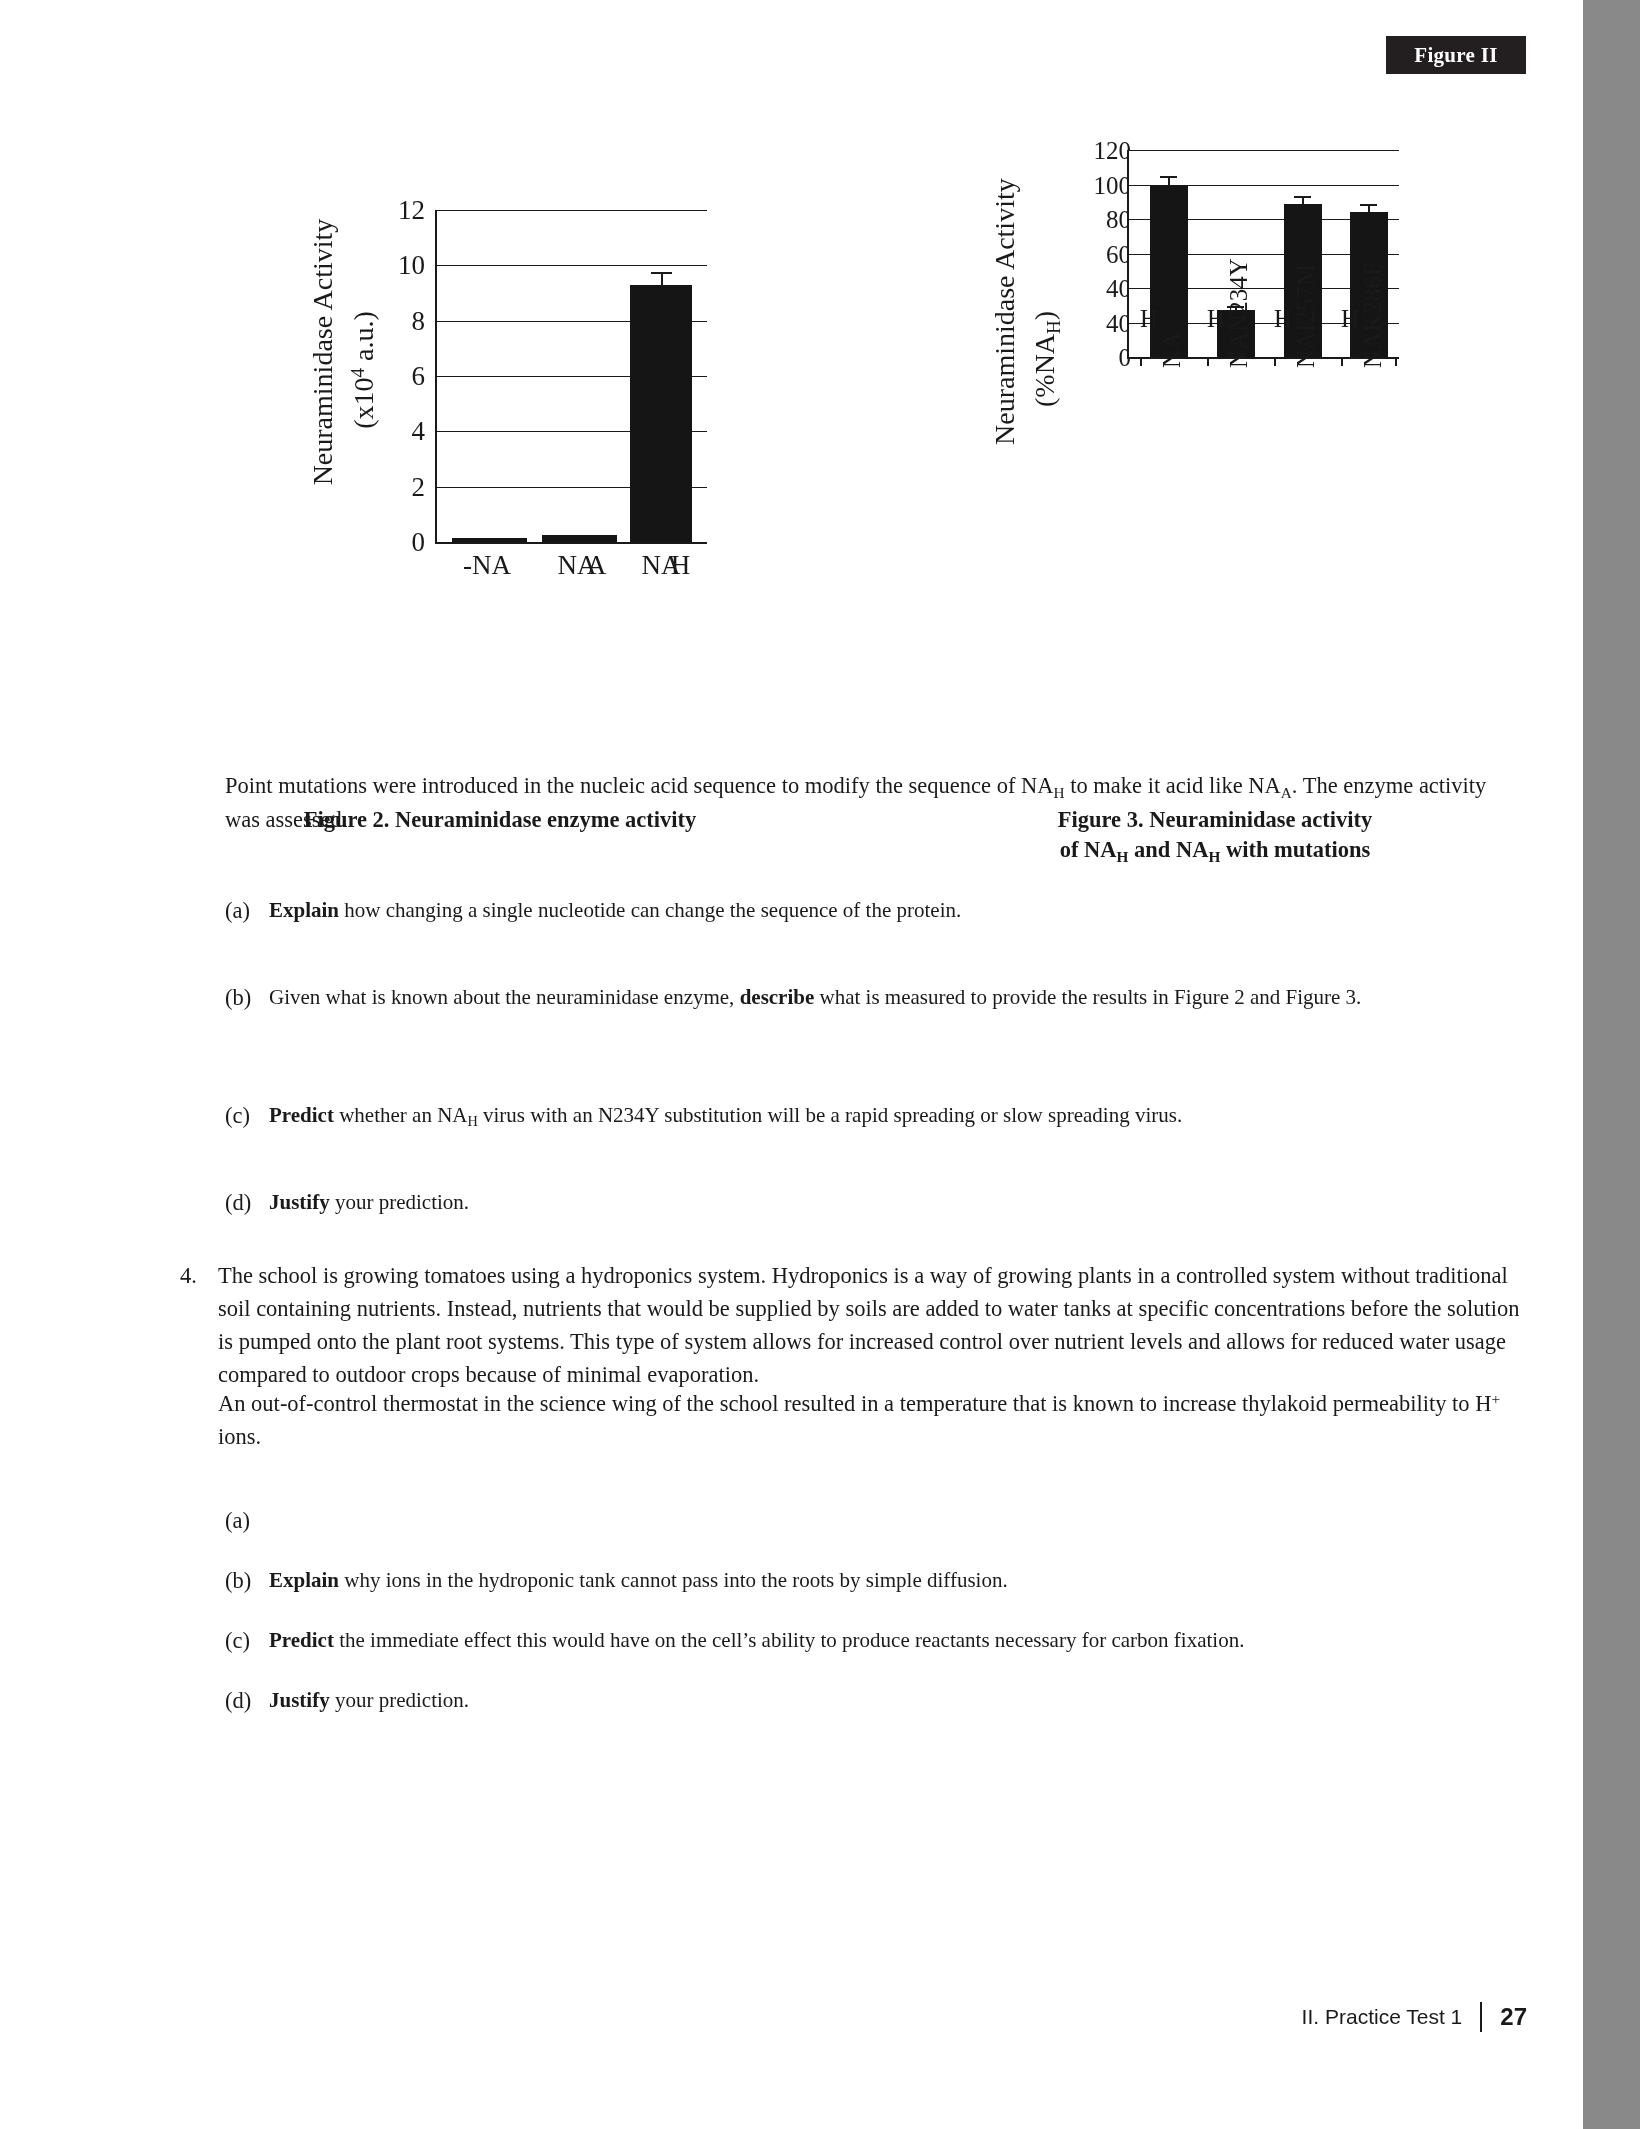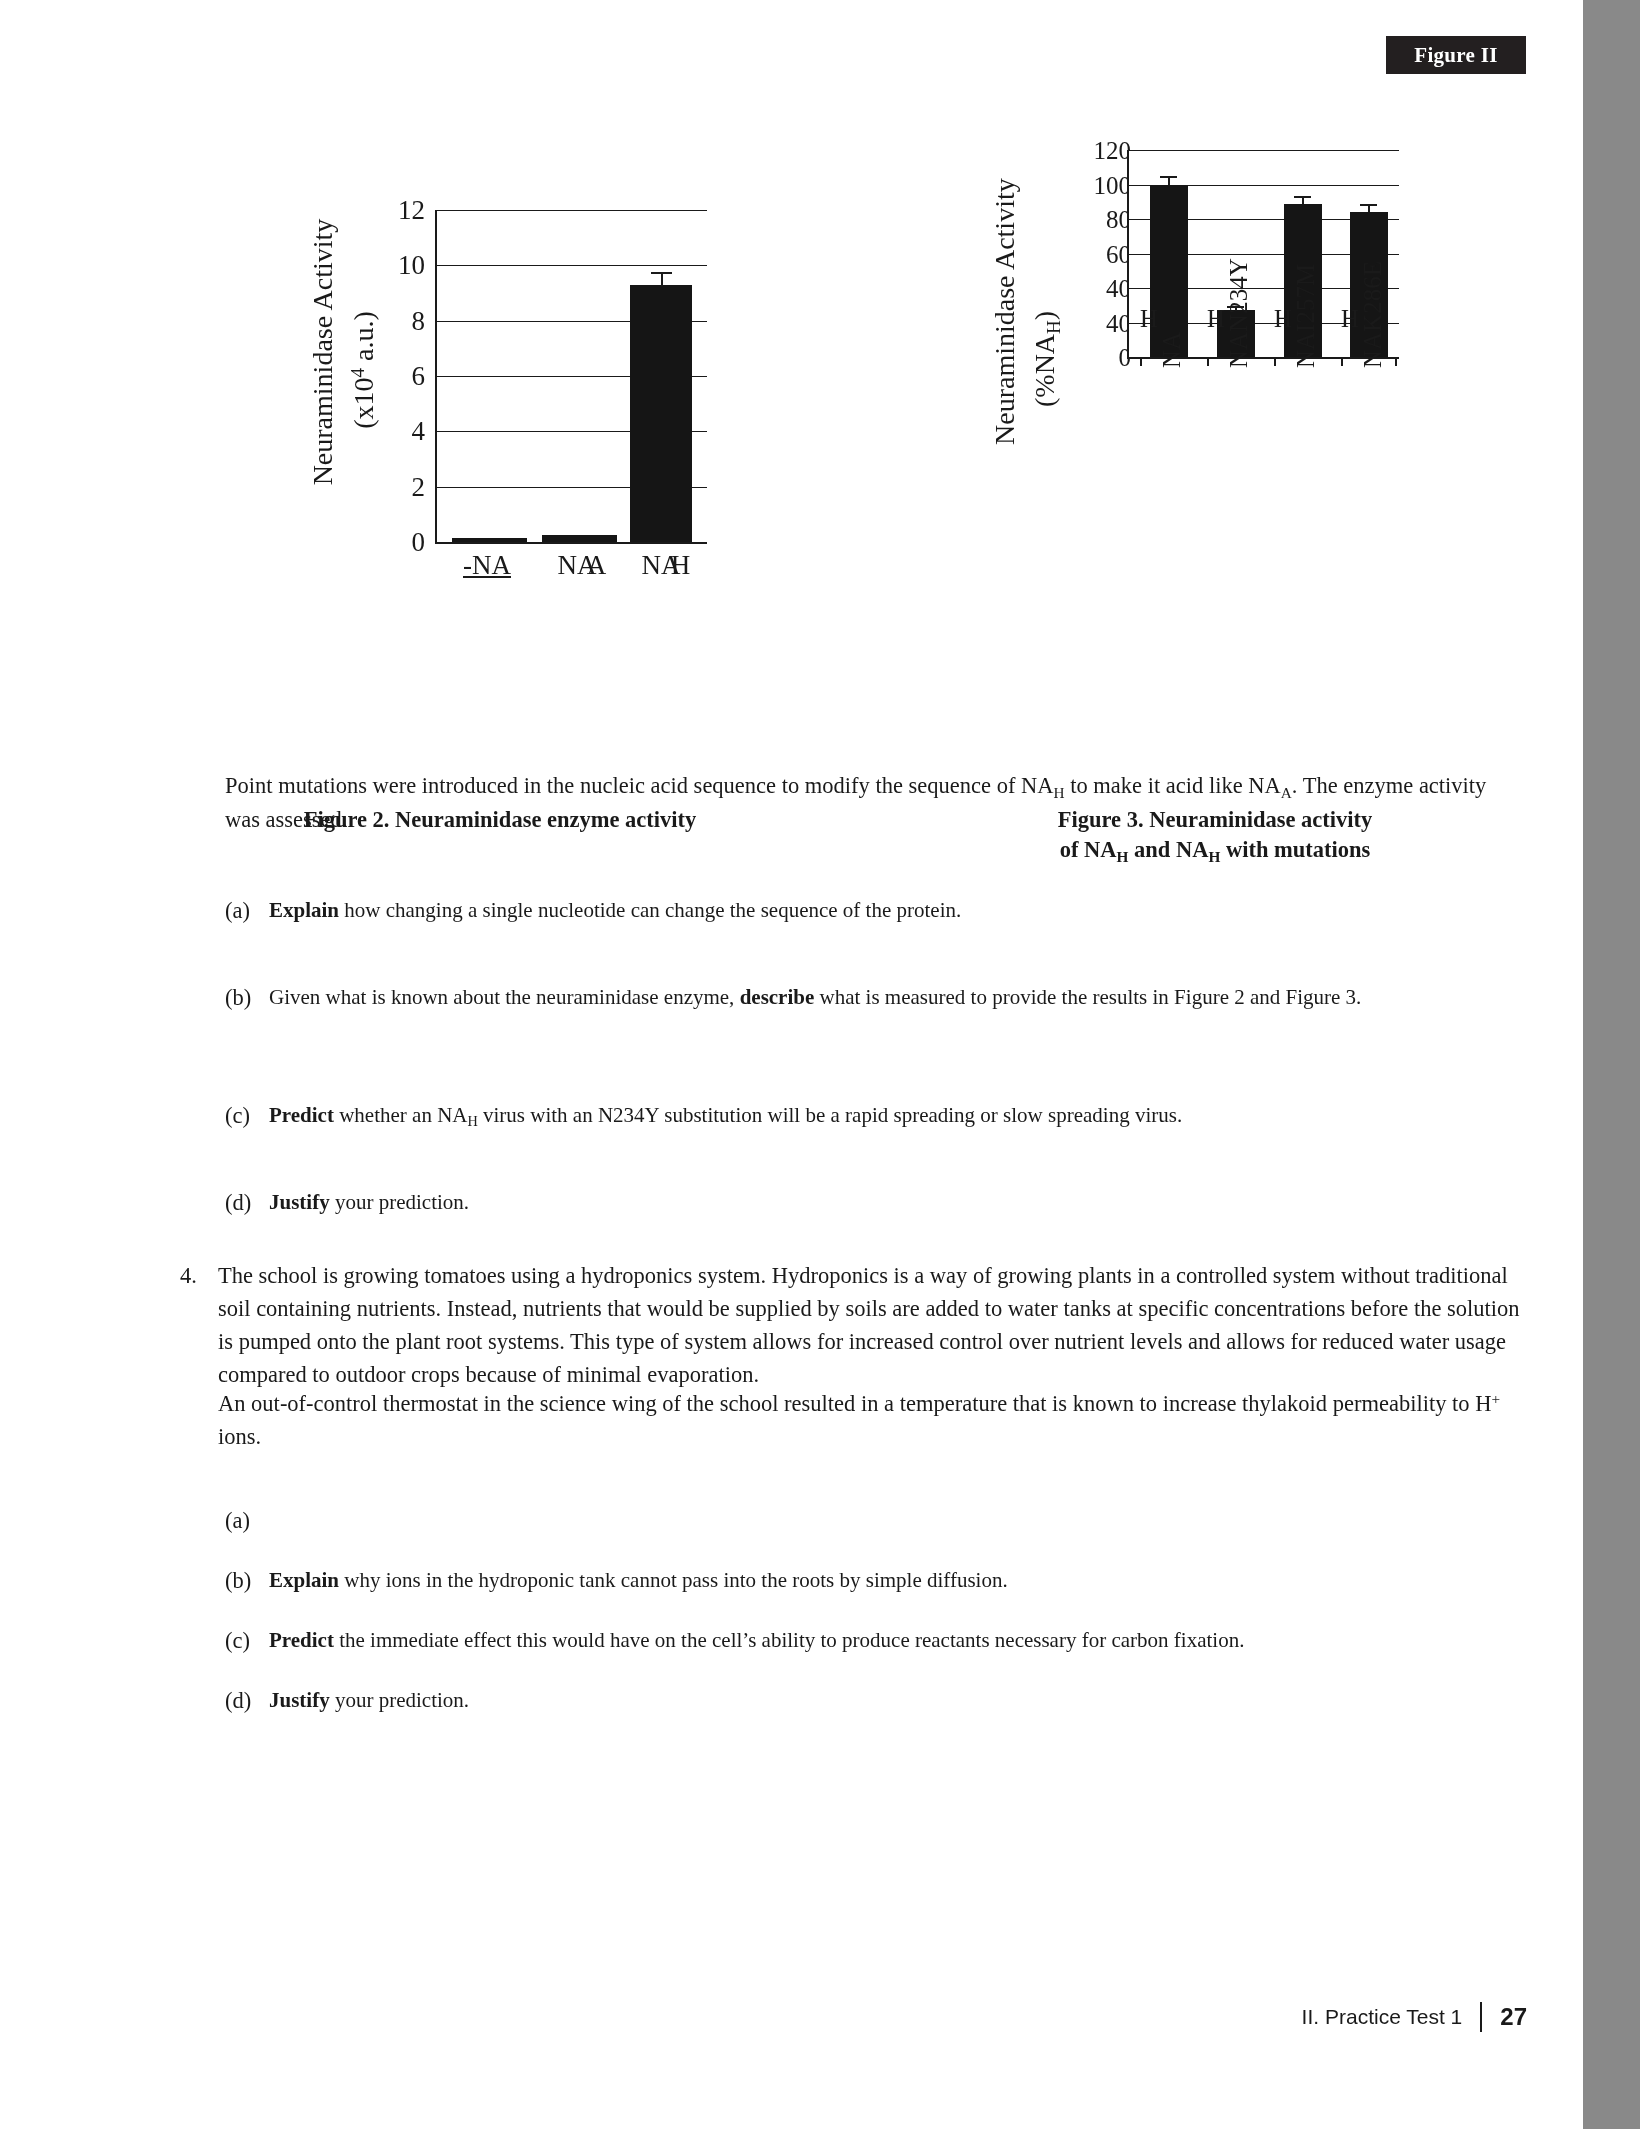--- a/index.html
+++ b/index.html
@@ -164,21 +164,21 @@
         <div class="bar" style="left:15px;width:75px;height:4px;"></div>
 
         <div class="bar" style="left:105px;width:75px;height:7px;"></div>
 
         <div class="bar" style="left:193px;width:62px;height:257px;"></div>
         <div class="err" style="left:224px;top:62px;height:14px;"></div>
         <div class="errcap" style="left:214px;top:62px;width:21px;"></div>
       </div>
 
       <div class="xlabels">
-        <span style="left:52px;text-decoration:underline;">-NA</span>
+        <span style="left:52px;">-NA</span>
         <span style="left:142px;">NA<span class="sub">A</span></span>
         <span style="left:226px;">NA<span class="sub">H</span></span>
       </div>
     </div>
 
     <div class="fig3">
       <div class="ylabA">Neuraminidase Activity</div>
       <div class="ylabB">(%NA<span class="sub">H</span>)</div>
 
       <div class="ticks">

